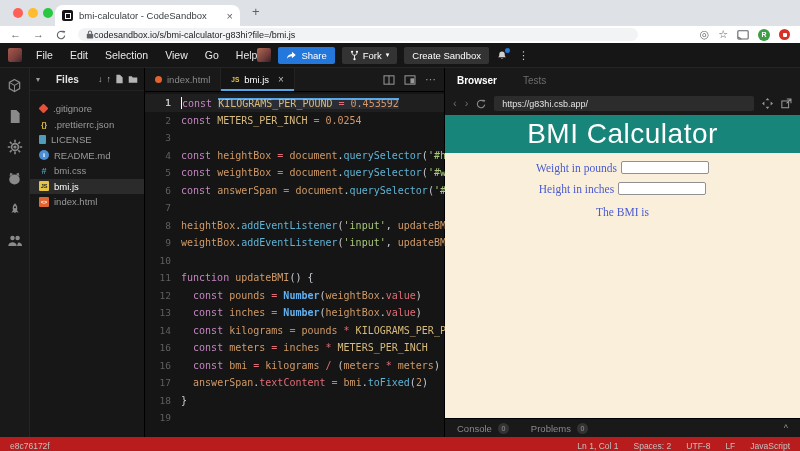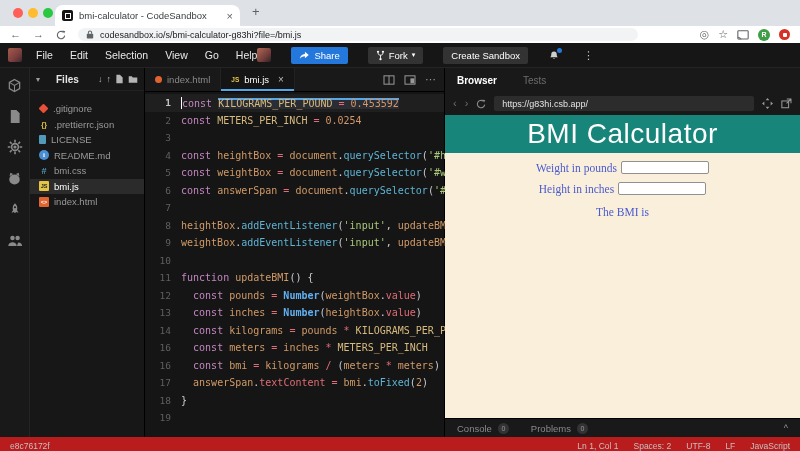--- a/index.html
+++ b/index.html
@@ -13,40 +13,40 @@
   #tab { position:absolute; left:55px; top:5px; width:185px; height:21px; background:#fff;
     border-radius:8px 8px 0 0; display:flex; align-items:center; padding:0 7px; gap:6px; }
   #tab .fav { width:11px; height:11px; background:#151515; border-radius:2px; position:relative; flex:none;}
   #tab .fav::after{content:""; position:absolute; inset:2.5px; border:1px solid #fff;}
   #tab .t { font-size:9.5px; color:#3c4043; white-space:nowrap; overflow:hidden; flex:1;}
   #tab .x { font-size:11px; color:#5f6368; }
   #newtab { position:absolute; left:252px; top:4px; font-size:13px; color:#5f6368; }
   #urlrow { position:absolute; top:26px; left:0; width:800px; height:17px; background:#fff;
     display:flex; align-items:center; padding:0 10px; gap:12px; }
   .nav-g { font-size:11px; color:#5f6368; line-height:1; }
-  #urlpill { flex:1; height:13px; display:flex; align-items:center; gap:6px; background:#f1f3f4;
+  #urlpill { flex:1; height:13px; display:flex; align-items:center; background:#f1f3f4;
     border-radius:7px; padding:0 8px; max-width:560px;}
   #urlpill .u { font-size:9px; color:#202124; }
   #chrome-right { display:flex; align-items:center; gap:9px; margin-left:auto;}
   #avatar-r { width:12px; height:12px; border-radius:50%; background:#3f9d46; color:#fff;
     font-size:7px; font-weight:bold; display:flex; align-items:center; justify-content:center;}
   #ext-red { width:11px; height:11px; border-radius:50%; background:#d93025; position:relative;}
   #ext-red::after{content:""; position:absolute; inset:3.5px; background:#fff; border-radius:1px;}
 
   
   #csbheader { position:absolute; top:43px; left:0; width:800px; height:25px; background:#161616;
     display:flex; align-items:center; border-bottom:1px solid #242424; padding:0 8px; }
   #logo { width:14px; height:14px; border-radius:2px; margin-right:14px;
     background:linear-gradient(135deg,#a65b4b,#7c3e3e 60%,#3c2a2a); }
   #menus { display:flex; gap:17px; }
   #menus span { font-size:10.5px; color:#e8e8e8; }
   #crumbs { margin:0 auto; display:flex; align-items:center; gap:5px; font-size:10.5px;}
   #crumbs .pre { color:#8a8a8a; } #crumbs .sep { color:#666; }
   #crumbs .proj { color:#fff; font-weight:bold; }
-  #hdr-actions { display:flex; align-items:center; gap:20px; }
+  #hdr-actions { display:flex; align-items:center; gap:7px; }
   #hdr-avatar { width:14px; height:14px; border-radius:2px;
     background:linear-gradient(135deg,#b06a52,#6e3a3a 65%,#2e2222); }
   .hbtn { height:17px; display:flex; align-items:center; gap:4px; border-radius:2px;
     font-size:9.5px; color:#fff; padding:0 8px; }
   #share-btn { background:#2478dc; }
   #fork-btn, #create-btn { background:#333; }
   #bell { position:relative; }
   #bell .dot { position:absolute; top:-1px; right:-2px; width:5px; height:5px; border-radius:50%; background:#2478dc;}
   .vdots { color:#ccc; font-size:11px; padding:0 3px;}
 

